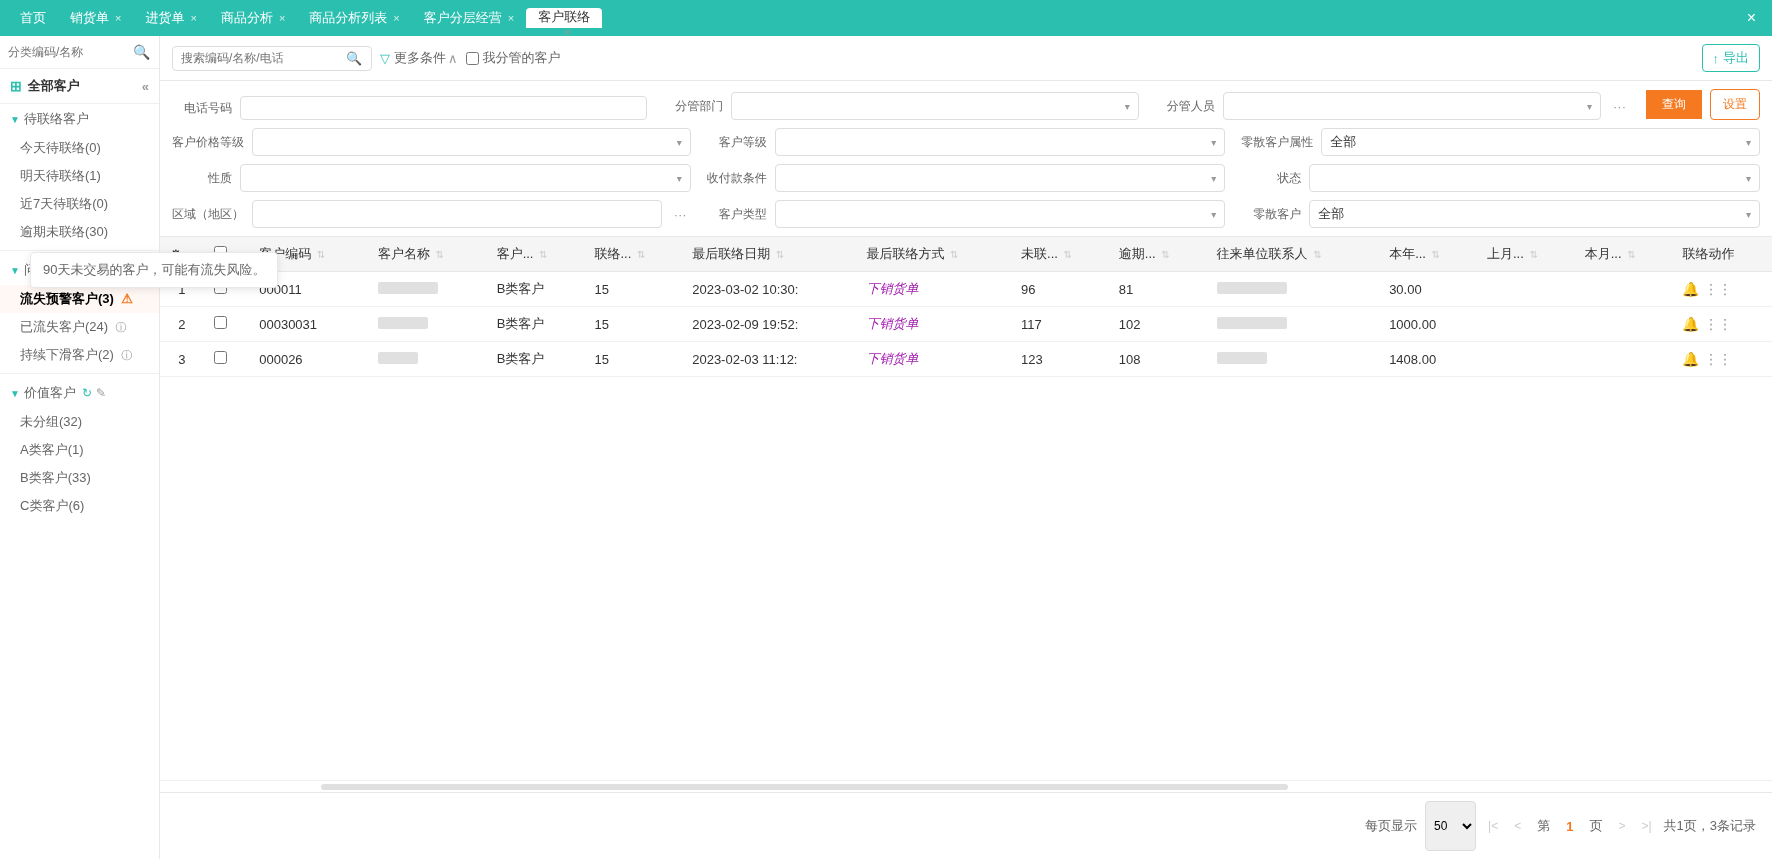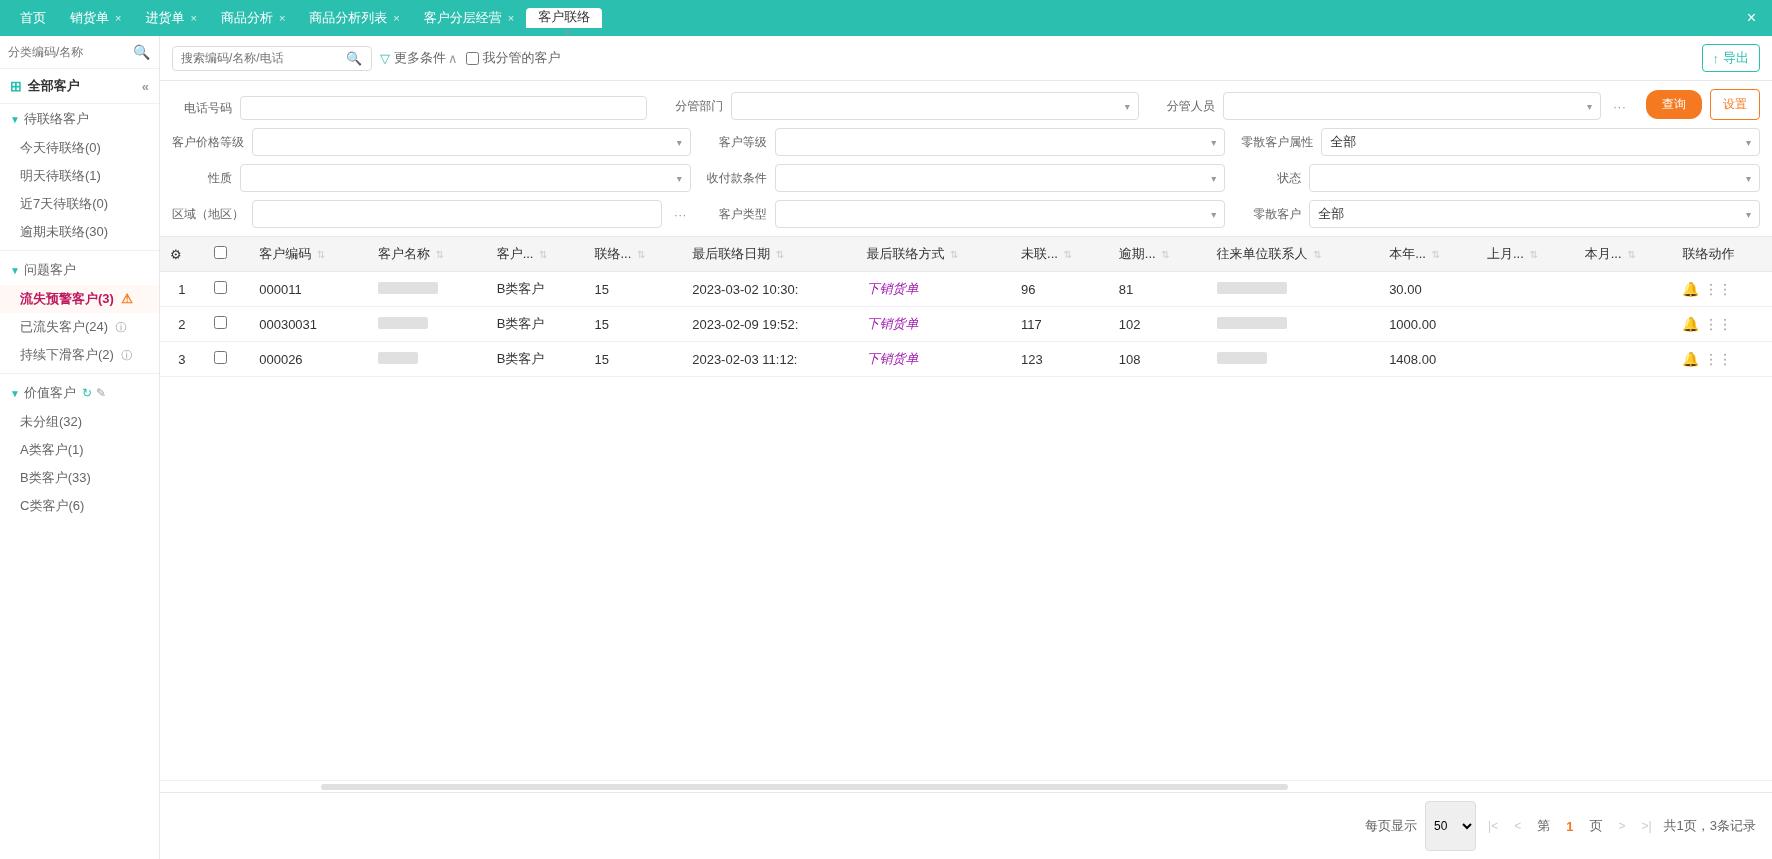--- a/index.html
+++ b/index.html
@@ -219,21 +219,21 @@
       display: flex;
       gap: 8px;
       align-items: center;
       margin-left: auto;
       flex-shrink: 0;
     }
     .btn-query {
       background: #f47920;
       color: #fff;
       border: none;
-      border-radius: 12px;
+      border-radius: 0;
       padding: 6px 16px;
       cursor: pointer;
       font-size: 12px;
     }
     .btn-settings {
       background: #fff;
       color: #f47920;
       border: 1px solid #f47920;
       border-radius: 4px;
       padding: 6px 12px;
@@ -416,21 +416,21 @@
     </div>
 
     <div class="sidebar-divider"></div>
 
     <div class="sidebar-group">
       <div class="sidebar-group-title">
         <span class="arrow">▼</span>
         <span>问题客户</span>
       </div>
       <div class="sidebar-item active">
-        <span style="color:#be185d;">流失预警客户(3)</span>
+        <span style="color:#000000;">流失预警客户(3)</span>
         <span style="color:#f47920;margin-left:4px;">⚠</span>
       </div>
       <div class="sidebar-item">
         <span>已流失客户(24)</span>
         <span style="margin-left:4px;color:#999;font-size:11px;">ⓘ</span>
       </div>
       <div class="sidebar-item">
         <span>持续下滑客户(2)</span>
         <span style="margin-left:4px;color:#999;font-size:11px;">ⓘ</span>
       </div>
@@ -578,20 +578,23 @@
         <div class="filter-field">
           <span class="filter-label">零散客户</span>
           <div class="filter-select" style="flex:2;">
             <span>全部</span>
             <span class="sel-arrow">▾</span>
           </div>
         </div>
       </div>
     </div>
 
+    <div class="tooltip-box">
+      <span>90天未交易的客户，可能有流失风险。</span>
+    </div>
 
     <div class="table-container">
       <table class="data-table">
         <thead>
           <tr>
             <th>
               <div class="settings-cell">
                 <span>⚙</span>
               </div>
             </th>

